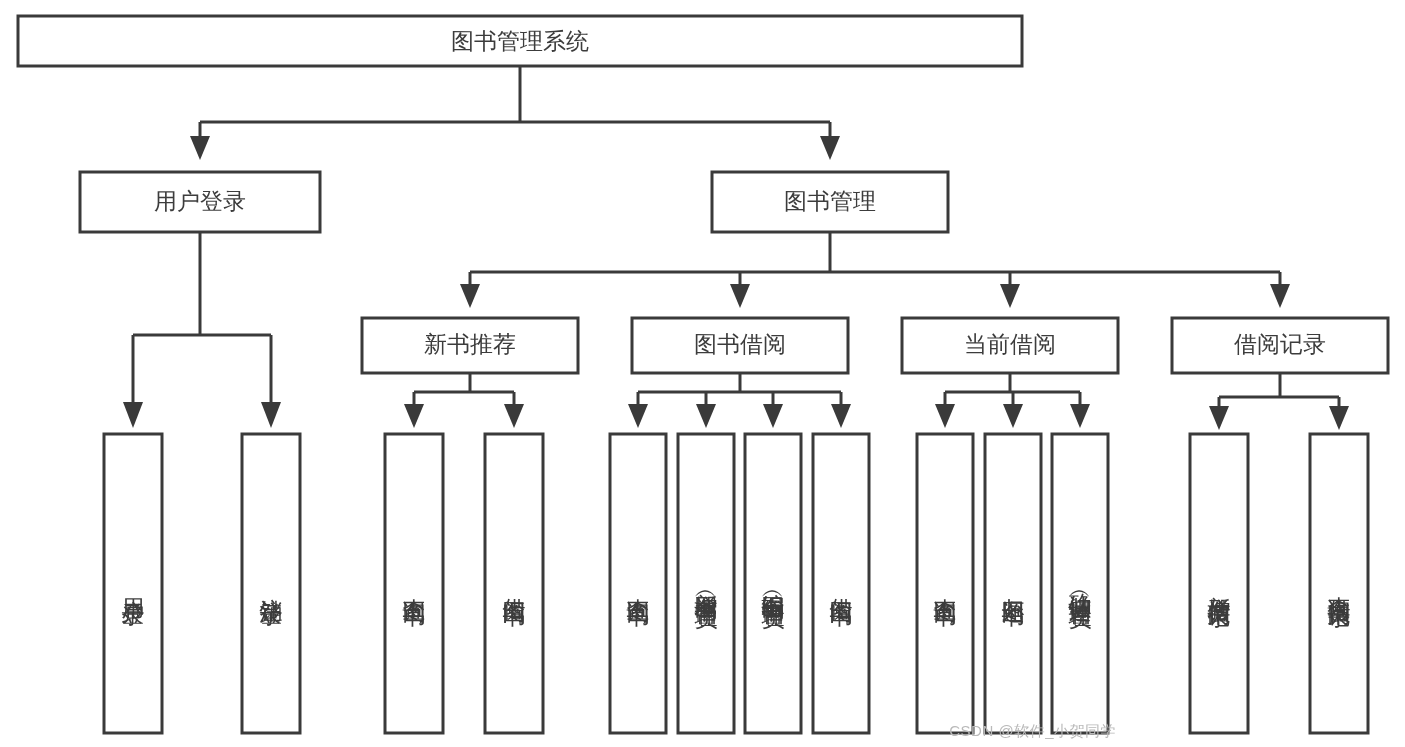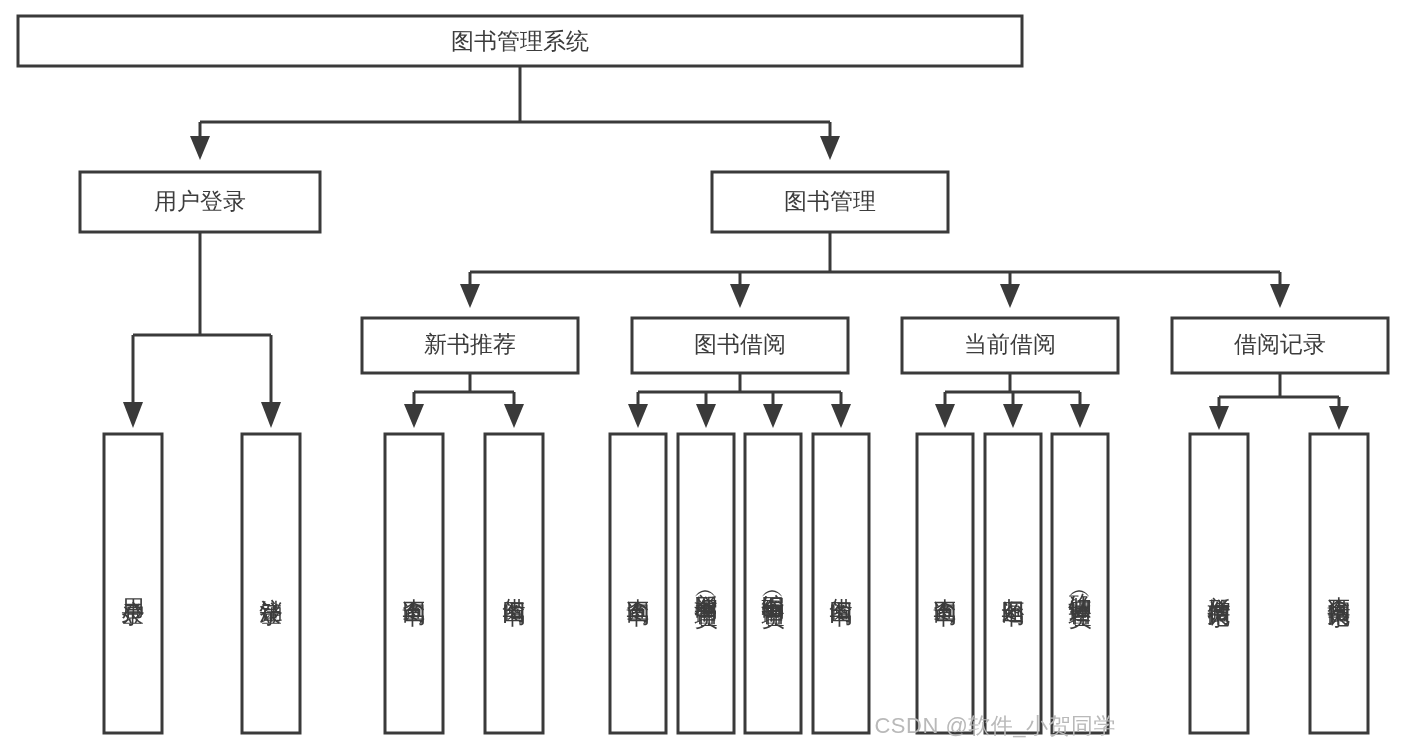--- a/index.html
+++ b/index.html
@@ -61,21 +61,21 @@
     display: flex;
     align-items: center;
     justify-content: center;
     pointer-events: none;
   }
   .watermark {
     position: absolute;
     right: 8px;
     bottom: 6px;
     font-family: "Liberation Sans", "DejaVu Sans", sans-serif;
-    font-size: 22px;
+    font-size: 15px;
     color: #b9b9b9;
     letter-spacing: 0.5px;
     white-space: nowrap;
     padding-left: 36px;
   }
 </style>
 </head>
 <body>
 
 <div id="diagram-root">

